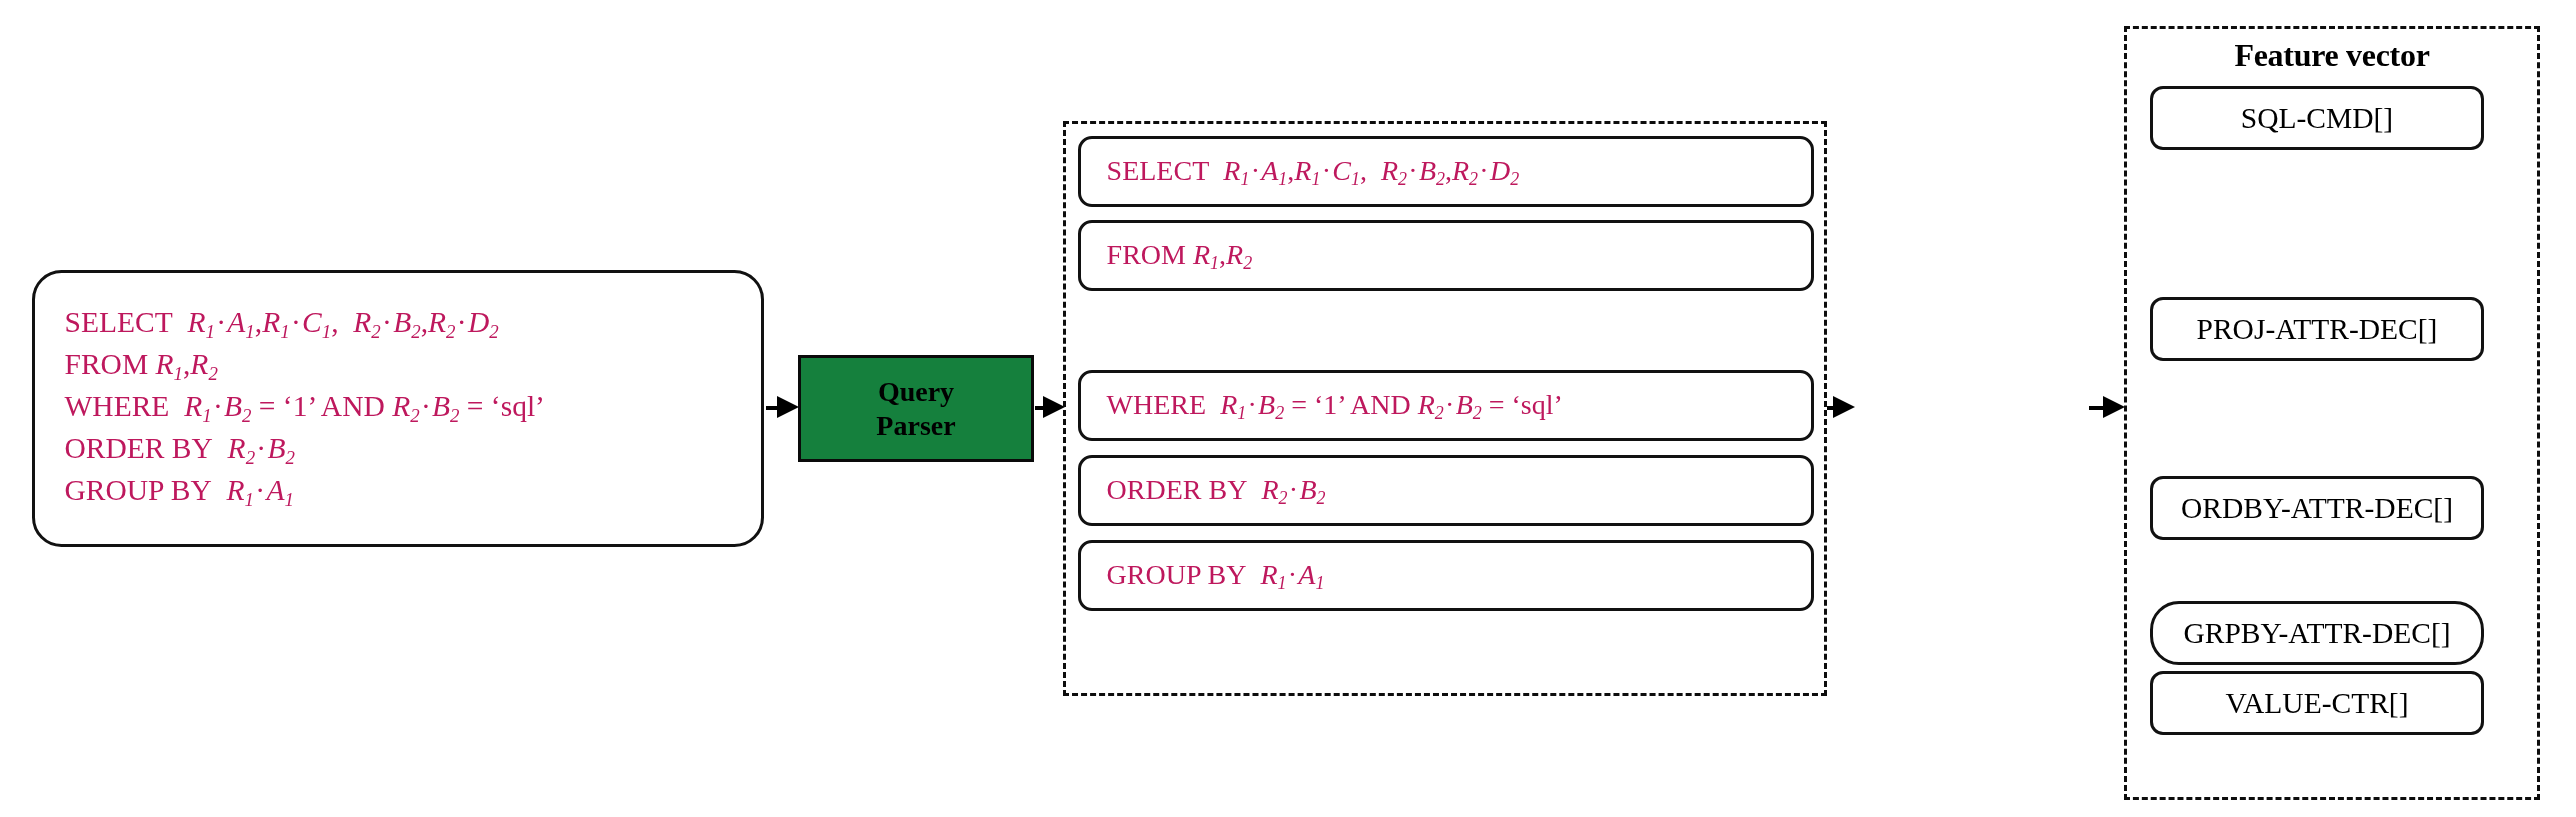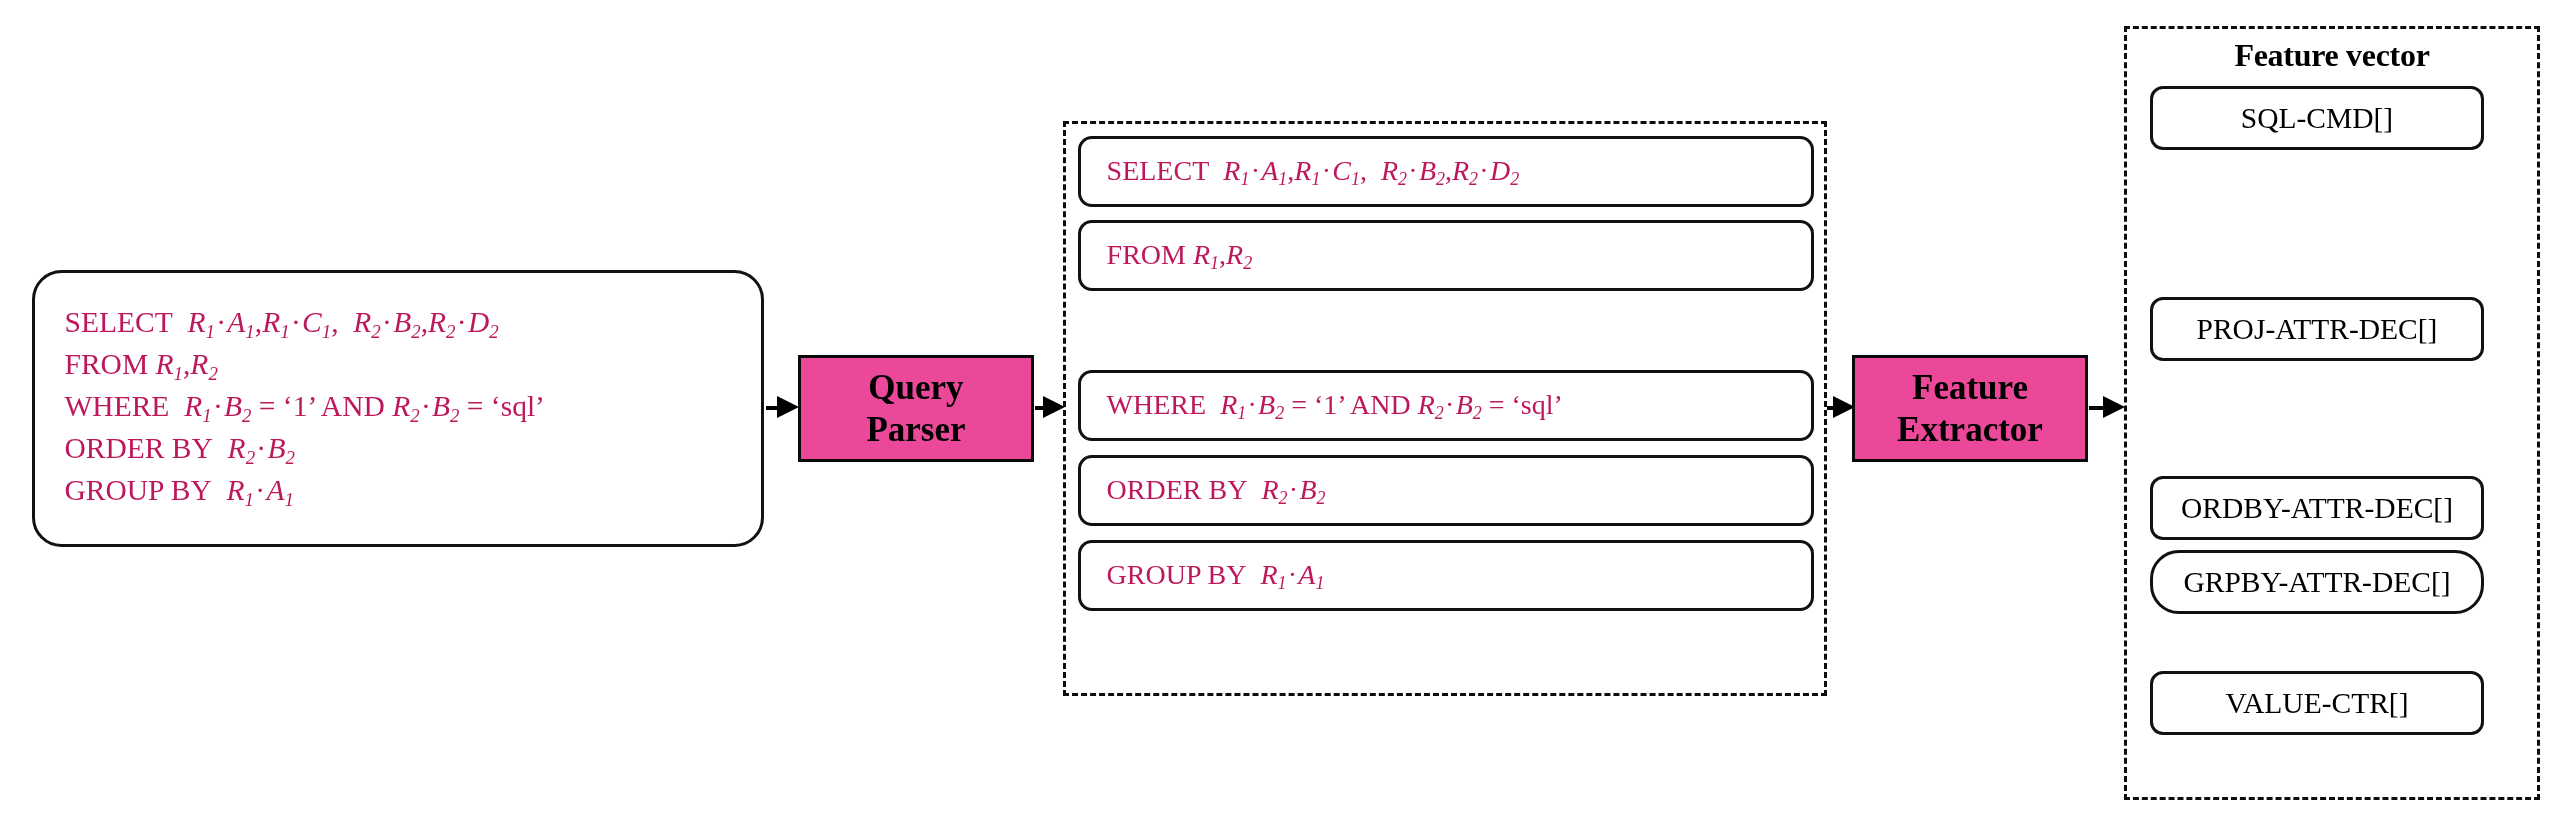--- a/index.html
+++ b/index.html
@@ -61,27 +61,27 @@
   }
   #sql-query-lines .sqlline {
     height: 42px;
   }
 
   
   .process-box {
     position: absolute;
     box-sizing: border-box;
     border: 3.9px solid #0a0a0a;
-    background: #ec4899;
+    background: #15803d;
     display: flex;
     flex-direction: column;
     align-items: center;
     justify-content: center;
     font-weight: bold;
-    font-size: 35px;
+    font-size: 28px;
     line-height: 1.18;
     font-family: "Liberation Serif", "DejaVu Serif", serif;
     text-align: center;
   }
   #query-parser-box {
     left: 798px;
     top: 355px;
     width: 236px;
     height: 107px;
   }
@@ -257,24 +257,20 @@
       </span>
     </div>
 
   </div>
 
   <div class="arrow" style="left:1827px; top:408px; width:27px;">
     <span class="shaft" style="width:7.7px;"></span>
     <span class="head" style="left:5.8px;"></span>
   </div>
 
-  <div id="feature-extractor-box" class="process-box">
-    <span>Feature</span>
-    <span>Extractor</span>
-  </div>
 
   <div class="arrow" style="left:2089px; top:408px; width:36px;">
     <span class="shaft" style="width:15.4px;"></span>
     <span class="head" style="left:13.5px;"></span>
   </div>
 
   <div id="feature-vector-container" class="dashed-container">
 
     <div id="feature-vector-title">Feature vector</div>
 
@@ -285,21 +281,21 @@
 
     <div class="fv-item" style="top:268px;align-items:center;">
       <span>PROJ-ATTR-DEC[]</span>
     </div>
 
 
     <div class="fv-item" style="top:447px;">
       <span>ORDBY-ATTR-DEC[]</span>
     </div>
 
-    <div class="fv-item" style="top:521px;border-radius:29px;">
+    <div class="fv-item" style="top:572px;border-radius:29px;">
       <span>GRPBY-ATTR-DEC[]</span>
     </div>
 
     <div class="fv-item" style="top:642px;">
       <span>VALUE-CTR[]</span>
     </div>
 
   </div>
 
 </div>

